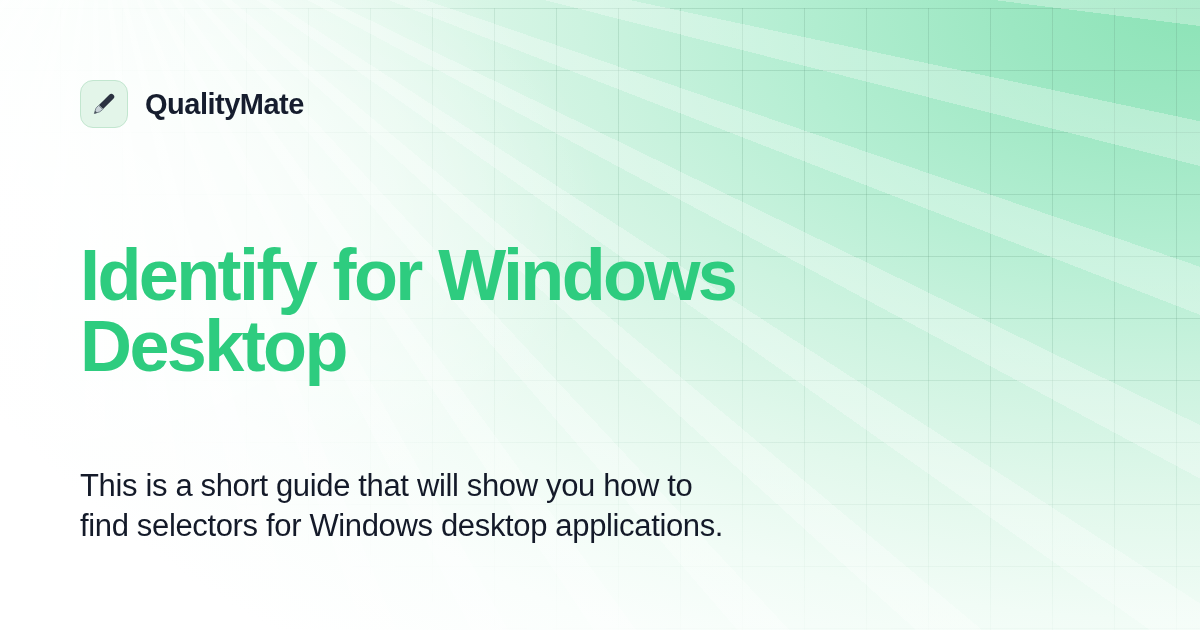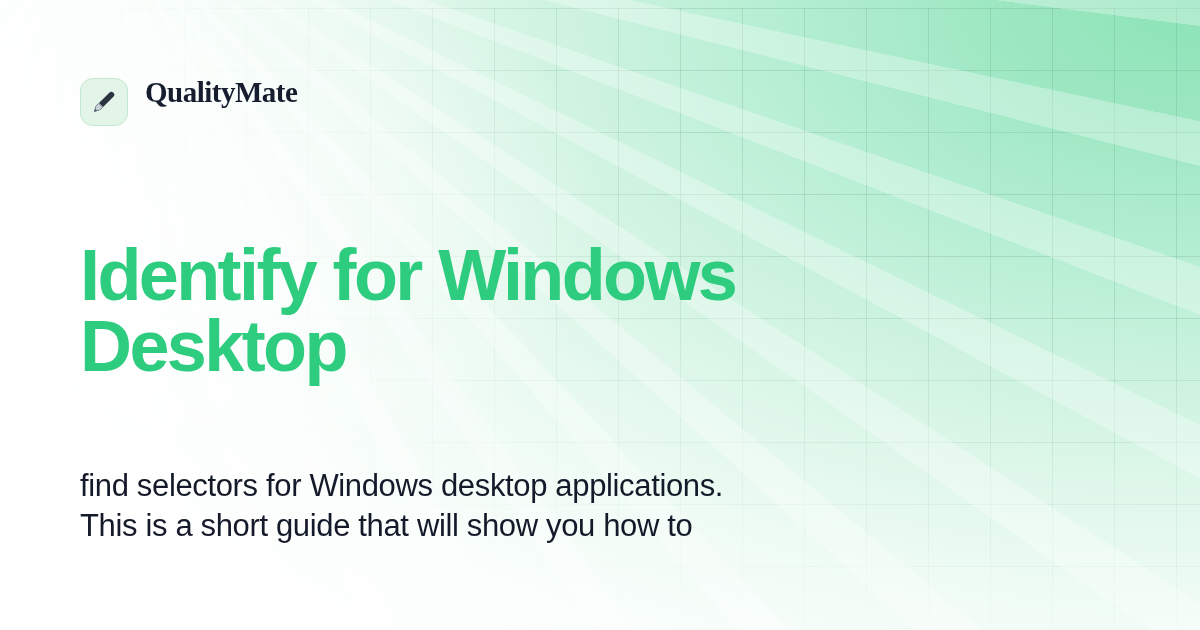--- a/index.html
+++ b/index.html
@@ -83,23 +83,23 @@
   .content {
     position: relative;
     z-index: 5;
     height: 100%;
     box-sizing: border-box;
     padding: 78px 80px 0 80px;
   }
 
   .brand {
     display: flex;
+    align-items: center;
     gap: 17px;
     height: 52px;
-    font-family: Liberation Serif, serif;
   }
   .brand-badge {
     width: 48px;
     height: 48px;
     flex: 0 0 48px;
     border-radius: 13px;
     background: #e3f5e9;
     border: 1px solid #c2e6cf;
     display: flex;
     align-items: center;
@@ -167,18 +167,18 @@
             <path d="M4.6 21.4 L3.6 24.4 L6.6 23.4 Z" fill="#4a545c"></path>
           </g>
         </svg>
       </span>
       <span class="brand-name">QualityMate</span>
     </div>
 
     <h1 class="headline">Identify for Windows Desktop</h1>
 
     <p class="subtitle">
+      <span class="line">This is a short guide that will show you how to</span>
       <span class="line">find selectors for Windows desktop applications.</span>
-      <span class="line">This is a short guide that will show you how to</span>
     </p>
 
   </div>
 </div>
 
 </body></html>

